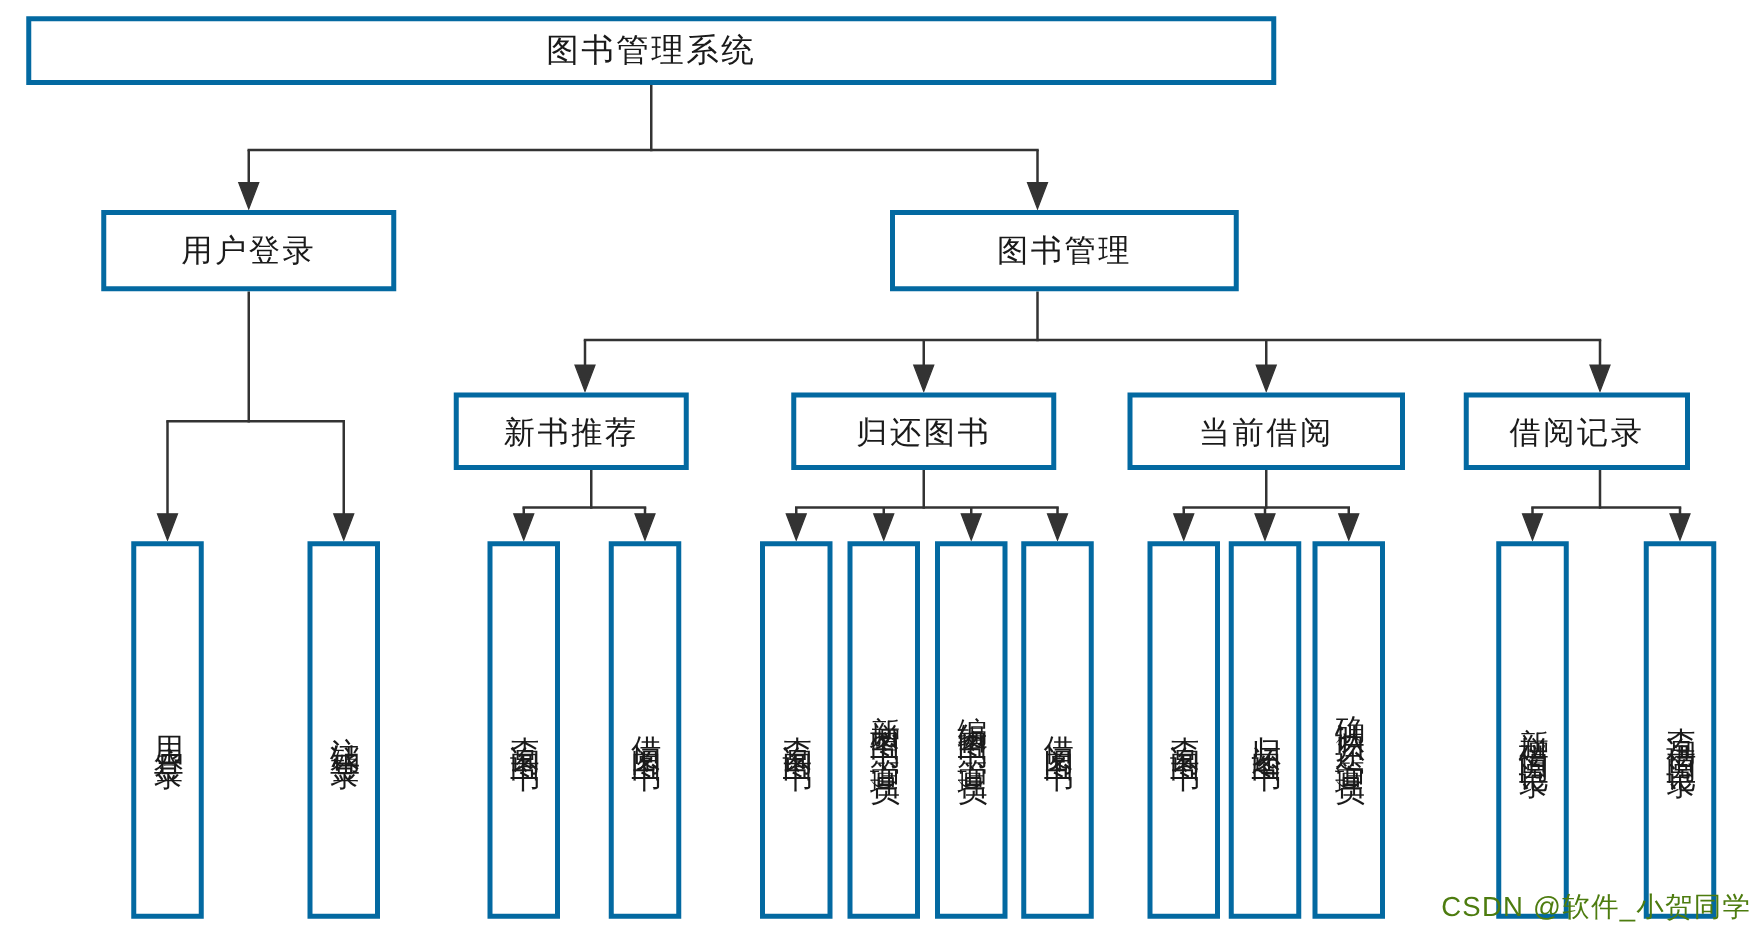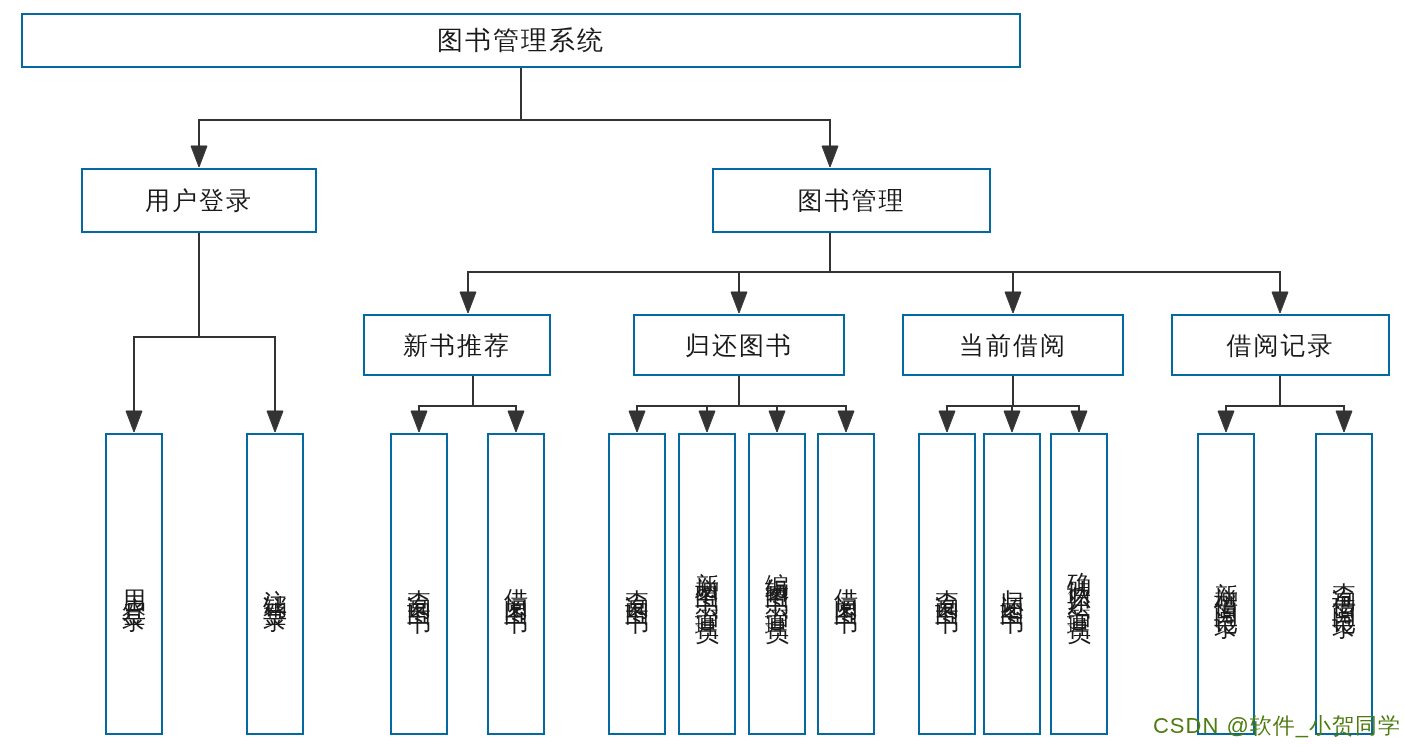--- a/index.html
+++ b/index.html
@@ -18,21 +18,21 @@
     position: absolute;
     left: 0; top: 0;
     width: 1405px; height: 747px;
     z-index: 1;
   }
   .connectors line { stroke: #333333; stroke-width: 2; }
   .connectors polygon { fill: #333333; stroke: #333333; }
 
   .node {
     position: absolute;
-    border: 2px solid #0369a1;
+    border: 4px solid #0369a1;
     background: #ffffff;
     display: flex;
     align-items: center;
     justify-content: center;
     color: #1a1a1a;
     z-index: 2;
   }
 
   .node.h { font-size: 25px; letter-spacing: 2px; }
   .node.root { left: 21px; top: 13px; width: 1000px; height: 55px; font-size: 26px; }
@@ -51,21 +51,21 @@
   }
 
   
   .pos-user-login   { left: 81px;  width: 236px; }
   .pos-book-mgmt    { left: 712px; width: 279px; }
 
   
   .pos-new-book     { left: 363px;  width: 188px; }
   .pos-book-borrow  { left: 633px;  width: 212px; }
   .pos-cur-borrow   { left: 902px;  width: 222px; justify-content: center; }
-  .pos-records      { left: 1171px; width: 219px; }
+  .pos-records      { left: 1171px; width: 181px; }
 
   
   .pos-l-login      { left: 105px; }
   .pos-l-logout     { left: 246px; }
   .pos-l-nb-query   { left: 390px; }
   .pos-l-nb-borrow  { left: 487px; }
   .pos-l-bb-query   { left: 608px; }
   .pos-l-bb-add     { left: 678px; }
   .pos-l-bb-edit    { left: 748px; }
   .pos-l-bb-borrow  { left: 817px; }

